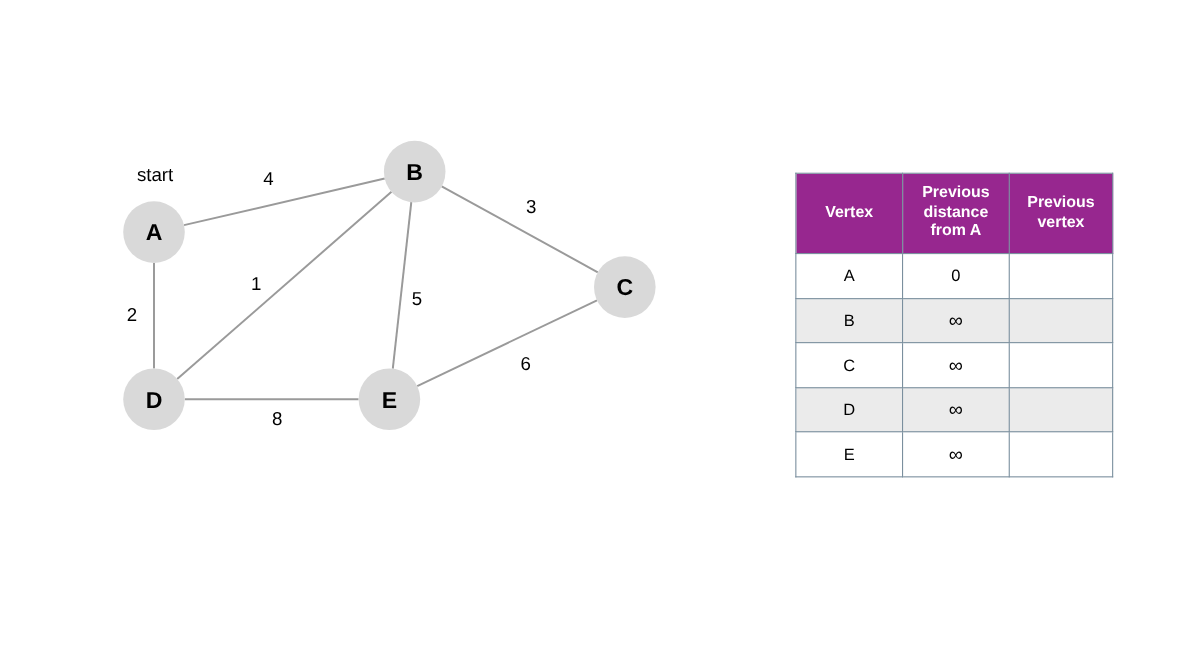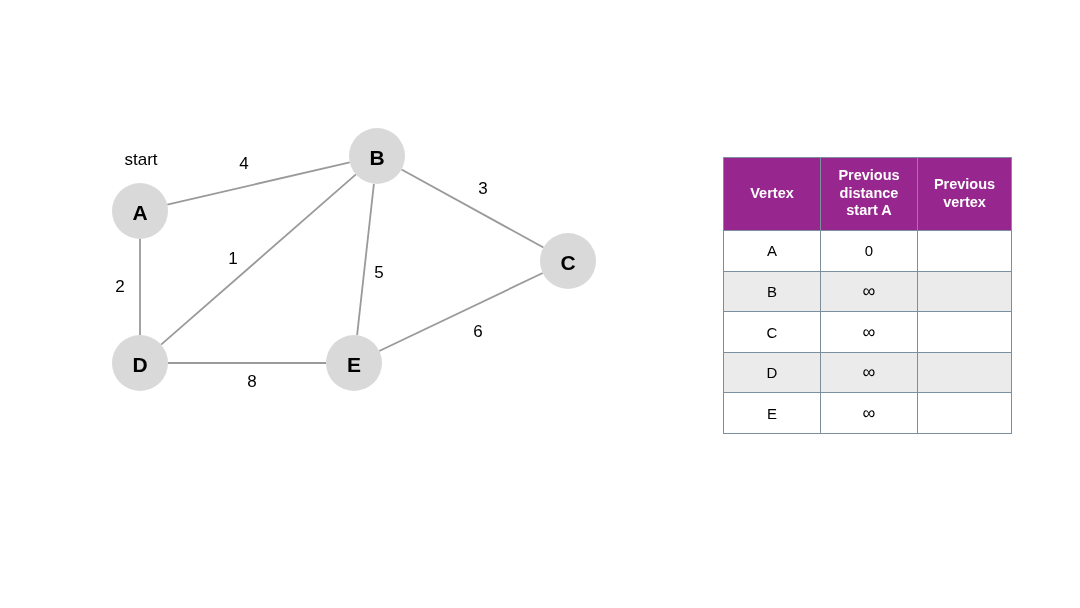--- a/index.html
+++ b/index.html
@@ -163,21 +163,21 @@
   <div class="dist-table-wrap">
     <table class="dist-table">
       <colgroup>
         <col class="col-vertex">
         <col class="col-distance">
         <col class="col-previous">
       </colgroup>
       <thead>
         <tr>
           <th><span>Vertex</span></th>
-          <th><span>Previous</span><br><span>distance</span><br><span>start A</span></th>
+          <th><span>Previous</span><br><span>distance</span><br><span>from A</span></th>
           <th><span>Previous</span><br><span>vertex</span></th>
         </tr>
       </thead>
       <tbody id="table-body">
           <tr class="row-plain">
             <td>A</td>
             <td>0</td>
             <td></td>
           </tr>
           <tr class="row-alt">

